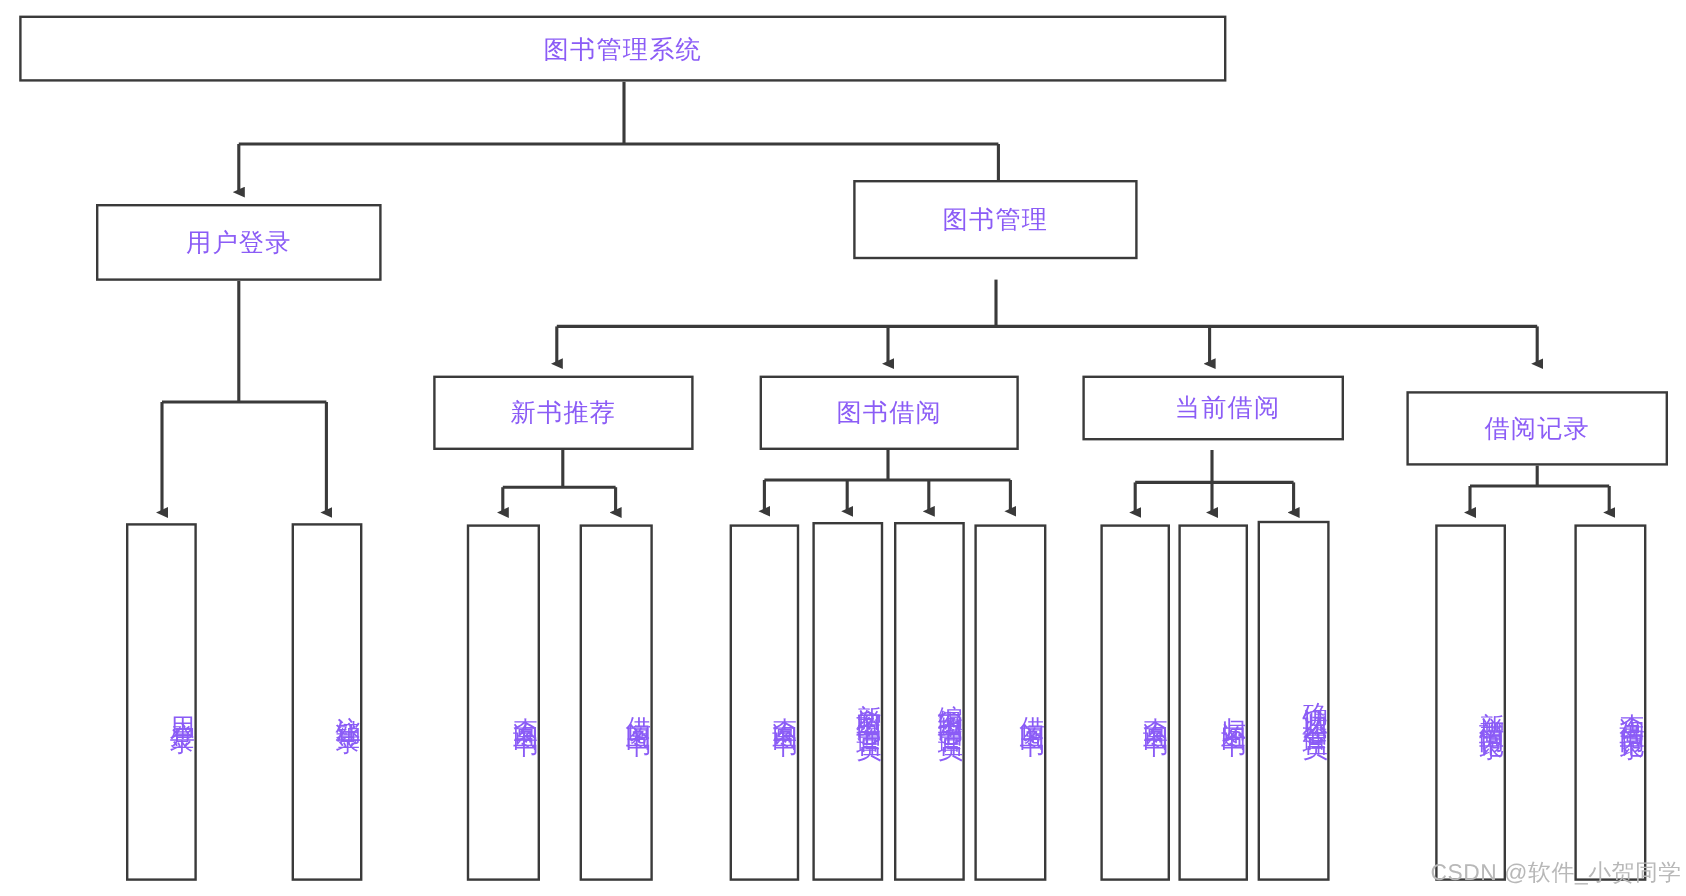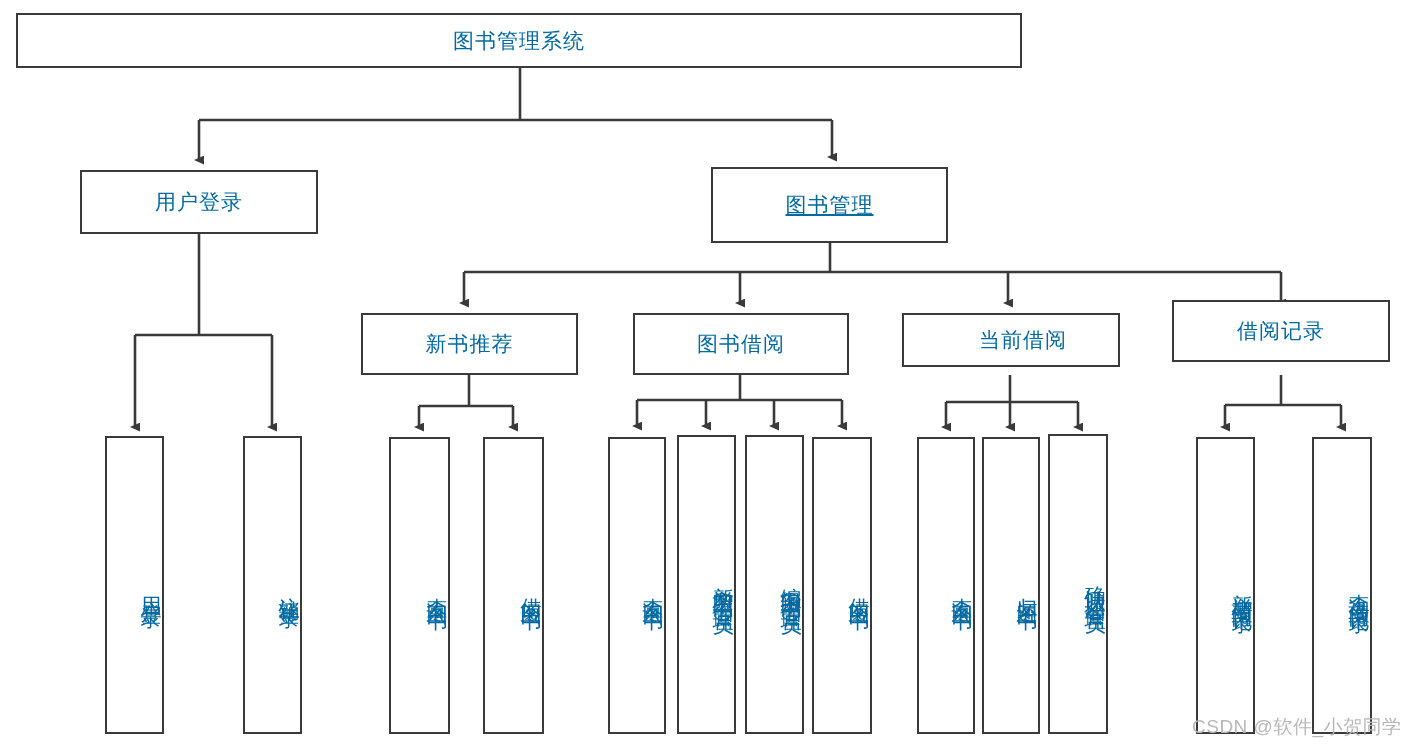--- a/index.html
+++ b/index.html
@@ -25,21 +25,21 @@
     height: 747px;
   }
   .node {
     position: absolute;
     box-sizing: border-box;
     border: 2.5px solid #3a3a3a;
     background: #ffffff;
     display: flex;
     align-items: center;
     justify-content: center;
-    color: #0369a1;
+    color: #8b5cf6;
   }
   .node.h {
     font-size: 21px;
     letter-spacing: 1px;
   }
   .node.v {
     writing-mode: vertical-rl;
     text-orientation: upright;
     font-size: 21px;
     letter-spacing: 4px;
@@ -116,34 +116,34 @@
     </g>
   </svg>
 
   <div class="node h" style="left:16px; top:13px; width:1006px; height:55px;">
     <span>图书管理系统</span>
   </div>
 
   <div class="node h" style="left:80px; top:170px; width:238px; height:64px;">
     <span>用户登录</span>
   </div>
-  <div class="node h" style="left:711px; top:167px; width:237px; height:76px;text-decoration:underline;">
+  <div class="node h" style="left:711px; top:150px; width:237px; height:66px;">
     <span>图书管理</span>
   </div>
 
   <div class="node h" style="left:361px; top:313px; width:217px; height:62px;justify-content:center;">
     <span>新书推荐</span>
   </div>
   <div class="node h" style="left:633px; top:313px; width:216px; height:62px;">
     <span>图书借阅</span>
   </div>
   <div class="node h" style="left:902px; top:313px; width:218px; height:54px;padding-left:24px;">
     <span>当前借阅</span>
   </div>
-  <div class="node h" style="left:1172px; top:300px; width:218px; height:62px;">
+  <div class="node h" style="left:1172px; top:326px; width:218px; height:62px;">
     <span>借阅记录</span>
   </div>
 
   <div class="node v" style="left:105px; top:436px; width:59px; height:298px;">
     <span class="vtext">用户登录</span>
   </div>
   <div class="node v" style="left:243px; top:436px; width:59px; height:298px;">
     <span class="vtext">注销登录</span>
   </div>
 

